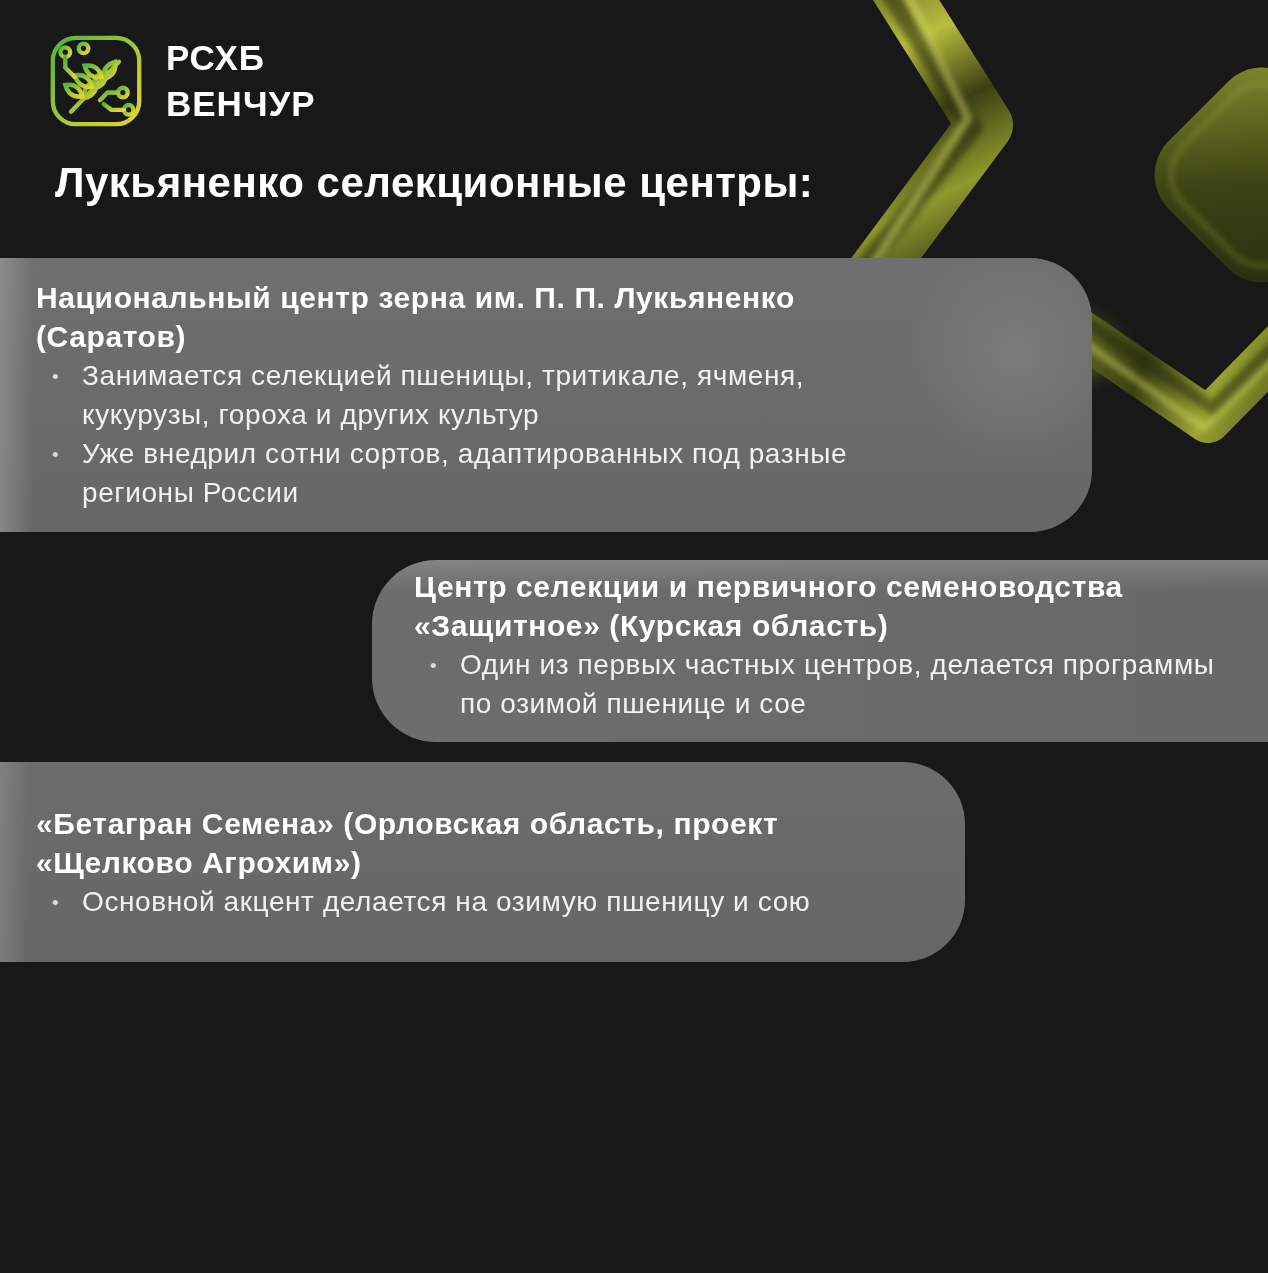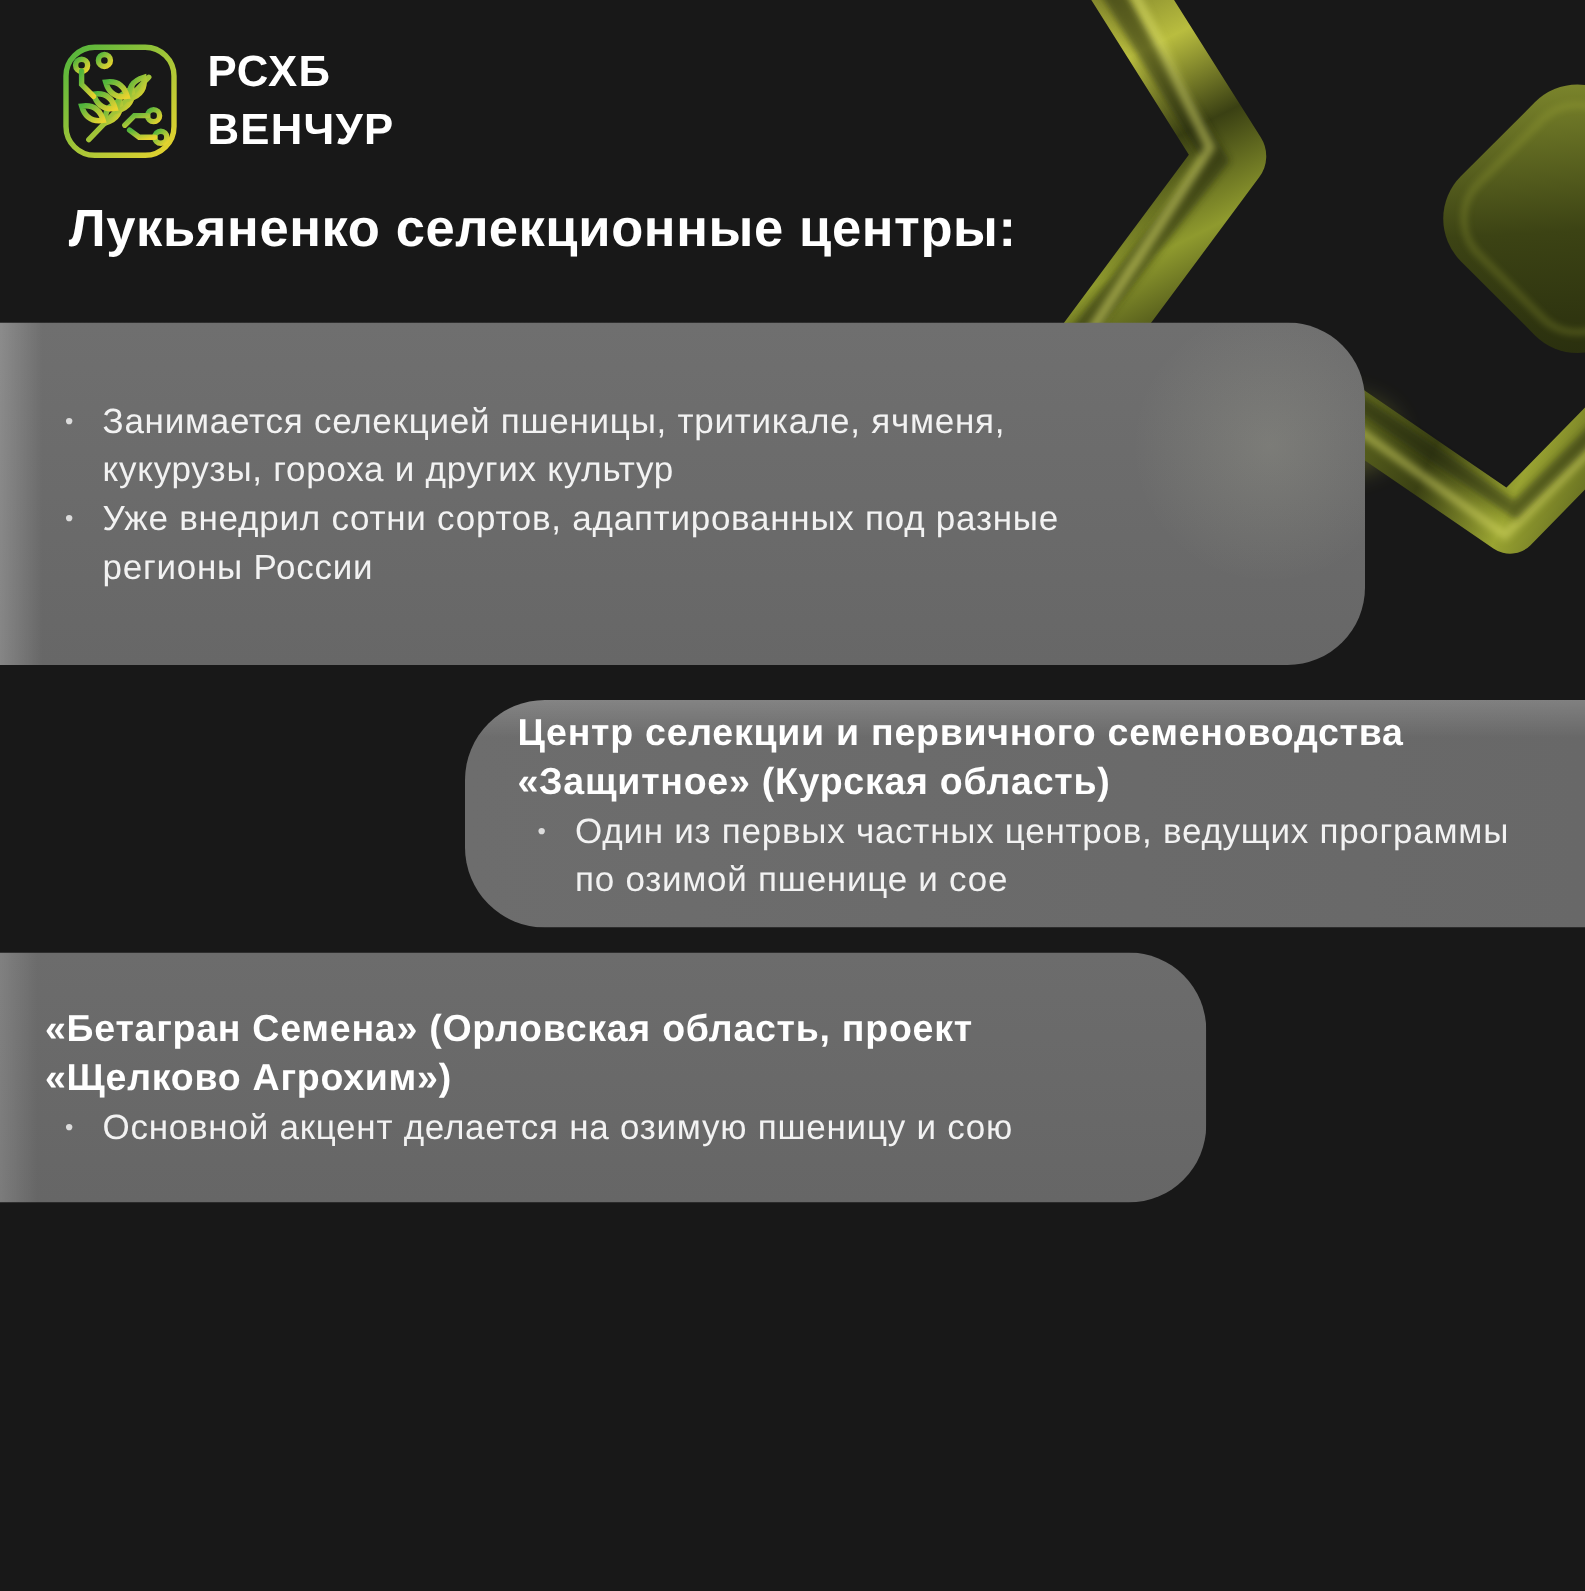--- a/index.html
+++ b/index.html
@@ -156,30 +156,31 @@
     </svg>
     <div class="logo-text">
       <div>РСХБ</div>
       <div>ВЕНЧУР</div>
     </div>
   </header>
 
   <h1 class="title">Лукьяненко селекционные центры:</h1>
 
   <section class="card card-1">
+    <h2>Национальный центр зерна им. П. П. Лукьяненко (Саратов)</h2>
     <ul>
       <li>Занимается селекцией пшеницы, тритикале, ячменя, кукурузы, гороха и других культур</li>
       <li>Уже внедрил сотни сортов, адаптированных под разные регионы России</li>
     </ul>
   </section>
 
   <section class="card card-2">
     <h2>Центр селекции и первичного семеноводства «Защитное» (Курская область)</h2>
     <ul>
-      <li>Один из первых частных центров, ведущих программы по озимой пшенице и сое</li>
+      <li>Один из первых частных центров, делается программы по озимой пшенице и сое</li>
     </ul>
   </section>
 
   <section class="card card-3">
     <h2>«Бетагран Семена» (Орловская область, проект «Щелково Агрохим»)</h2>
     <ul>
       <li>Основной акцент делается на озимую пшеницу и сою</li>
     </ul>
   </section>
 

